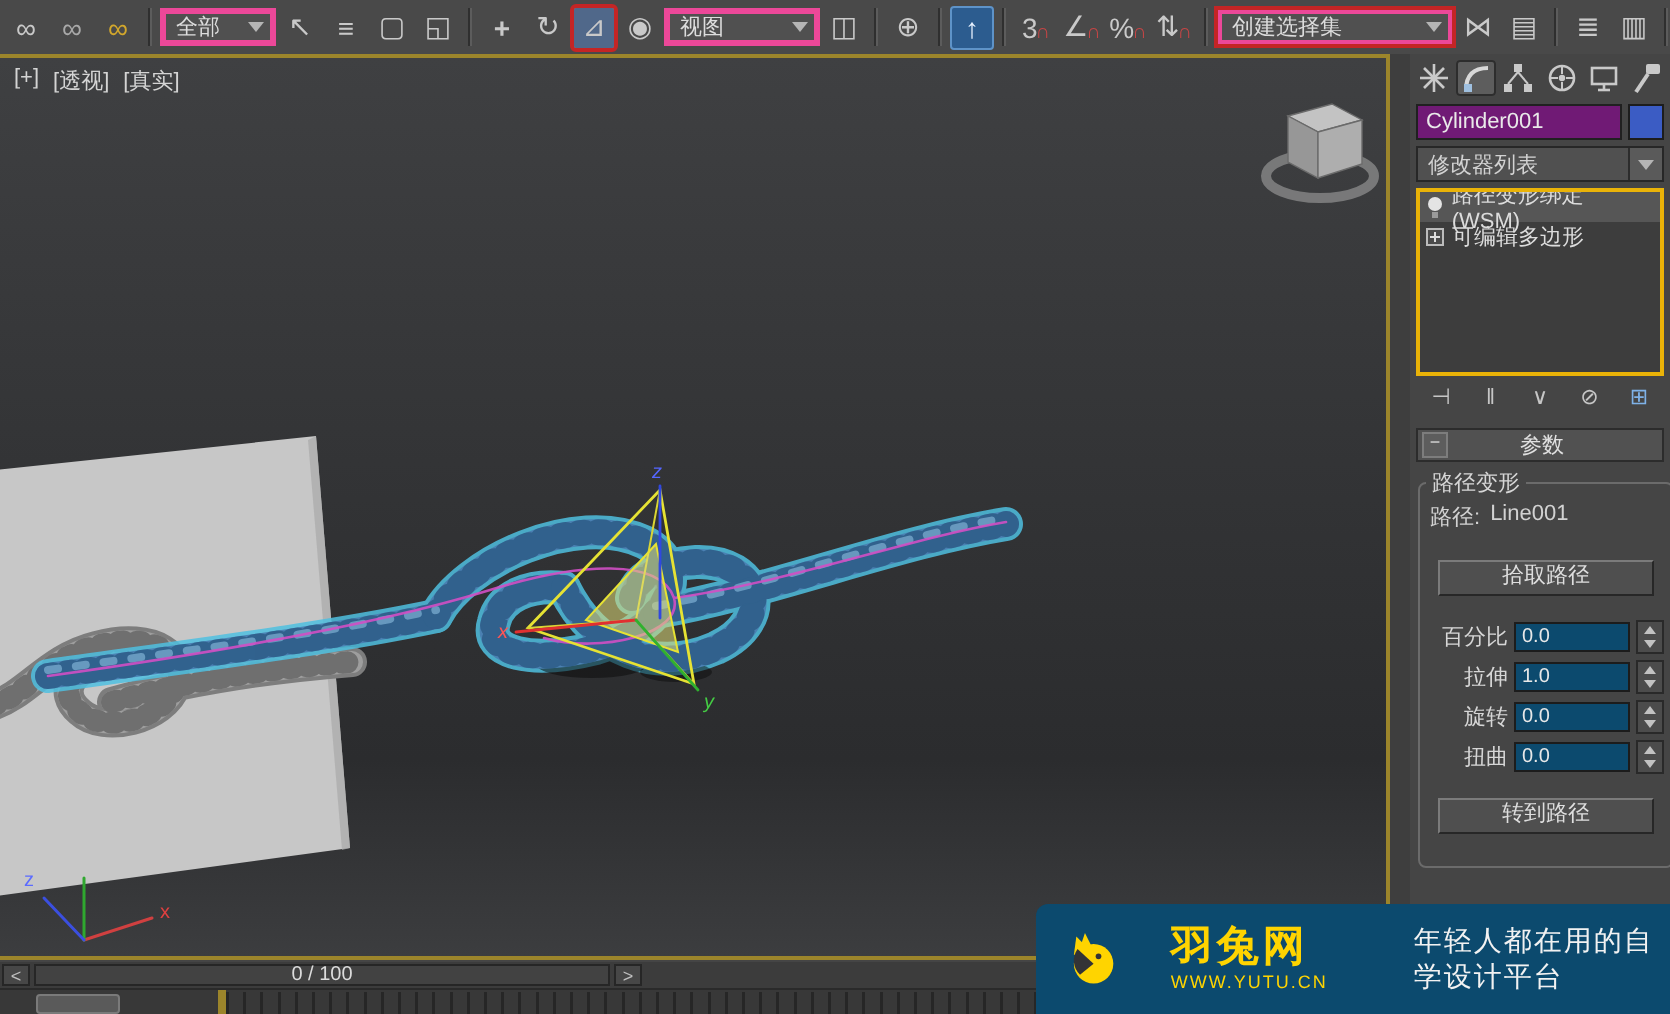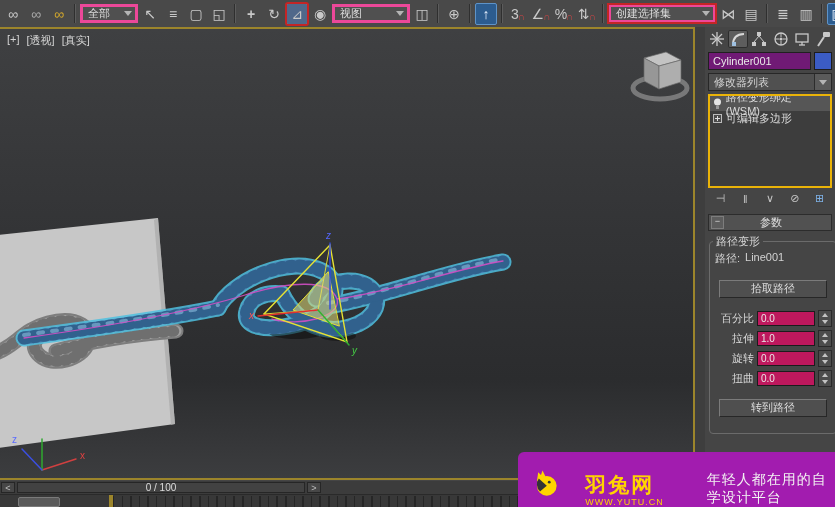--- a/index.html
+++ b/index.html
@@ -57,21 +57,21 @@
     font-size:9px;line-height:9px;text-align:center;color:#ddd}
   .rollout-title{flex:1;text-align:center;font-size:11px;margin-right:13px}
   .group{margin:2px 4px 4px 4px;border:1px solid #6b6b6b;border-radius:4px;padding:1px 3px 4px 3px}
   .group-title{font-size:11px;padding:0 3px;color:#d6d6d6}
   .path-row{display:flex;gap:5px;padding:1px 2px 2px 2px}
   .pbtn{margin:12px auto;width:106px;height:16px;background:#4f4f4f;border:1px solid;
     border-color:#7b7b7b #272727 #272727 #7b7b7b;color:#dedede;font-size:11px;
     text-align:center;line-height:15px}
   .spin-row{display:flex;align-items:center;justify-content:flex-end;gap:3px;margin:3px 1px}
   .spin-label{width:40px;text-align:right;font-size:11px;color:#d6d6d6}
-  .spin-field{width:50px;height:13px;background:#be185d;border:1px solid #1c1c1c;color:#e8e8e8;
+  .spin-field{width:50px;height:13px;background:#0c4a6e;border:1px solid #1c1c1c;color:#e8e8e8;
     font-size:10px;display:flex;align-items:center;padding:0 3px}
   .spin-arrows{width:12px;height:15px;background:#4c4c4c;border:1px solid #292929;
     display:flex;flex-direction:column;align-items:center;justify-content:space-evenly}
   .tri-up{width:0;height:0;border-left:3px solid transparent;border-right:3px solid transparent;border-bottom:4px solid #c2c2c2}
   .tri-dn{width:0;height:0;border-left:3px solid transparent;border-right:3px solid transparent;border-top:4px solid #c2c2c2}
   .axis-row{display:flex;align-items:center;gap:3px;font-size:10px;padding:2px 0 1px 1px;color:#d6d6d6}
   .radio{width:10px;height:10px;border-radius:50%;background:#2d2d2d;border:1px solid #6e6e6e;position:relative;flex:0 0 auto}
   .radio.sel::after{content:"";position:absolute;left:2px;top:2px;width:4px;height:4px;border-radius:50%;background:#ececec}
   .chk{width:10px;height:10px;background:#2d2d2d;border:1px solid #6e6e6e;margin-left:4px;flex:0 0 auto}
   
@@ -82,22 +82,22 @@
   .tsfield{width:288px;height:11px;background:#424242;border:1px solid #262626;color:#dcdcdc;
     font-size:10px;text-align:center;line-height:10px;box-sizing:border-box}
   .trackbar{position:absolute;left:0;top:494px;width:695px;height:13px;background:#383838;
     border-top:1px solid #2a2a2a;box-sizing:border-box}
   .mini-curve-btn{position:absolute;left:18px;top:2px;width:40px;height:8px;background:#5a5a5a;
     border:1px solid #7a7a7a;border-radius:2px}
   .tb-ticks{position:absolute;left:113px;top:1px;width:578px;height:11px;
     background:repeating-linear-gradient(90deg,#262626 0 1.5px,transparent 1.5px 8.6px)}
   .tb-marker{position:absolute;left:109px;top:0;width:4px;height:12px;background:#9c852b}
   
-  .watermark{position:absolute;left:518px;top:452px;width:317px;height:55px;background:#a21caf;
-    border-top-left-radius:6px;display:flex;align-items:flex-end;padding:0 8px 0 14px;
+  .watermark{position:absolute;left:518px;top:452px;width:317px;height:55px;background:#0c4a6e;
+    border-top-left-radius:6px;display:flex;align-items:center;padding:0 8px 0 14px;
     box-sizing:border-box;z-index:50;gap:25px}
   .wm-text{display:flex;flex-direction:column;line-height:1;gap:3px}
   .wm-brand{color:#ffd400;font-size:21px;font-weight:bold;letter-spacing:2px}
   .wm-url{color:#ffd400;font-size:9px;letter-spacing:1px}
   .wm-slogan{color:#f2f2f2;font-size:14px;margin-left:18px;letter-spacing:1px}
 </style>
 </head>
 <body>
 
 <div class="toolbar">
@@ -138,21 +138,21 @@
     </div>
   <div class="tbtn">
       <span>%</span>
       <span class="magnet">∩</span>
     </div>
   <div class="tbtn">
       <span>⇅</span>
       <span class="magnet">∩</span>
     </div>
   <div class="tsep"></div>
-  <div class="tdrop annotated" style="width:108px">
+  <div class="tdrop annotated" style="width:119px">
     <span>创建选择集</span>
     <span class="dd-arrow"></span>
   </div>
   <div class="tbtn">⋈</div>
   <div class="tbtn">▤</div>
   <div class="tsep"></div>
   <div class="tbtn">≣</div>
   <div class="tbtn">▥</div>
   <div class="tsep"></div>
   <div class="tbtn blue-hl">▣</div>

